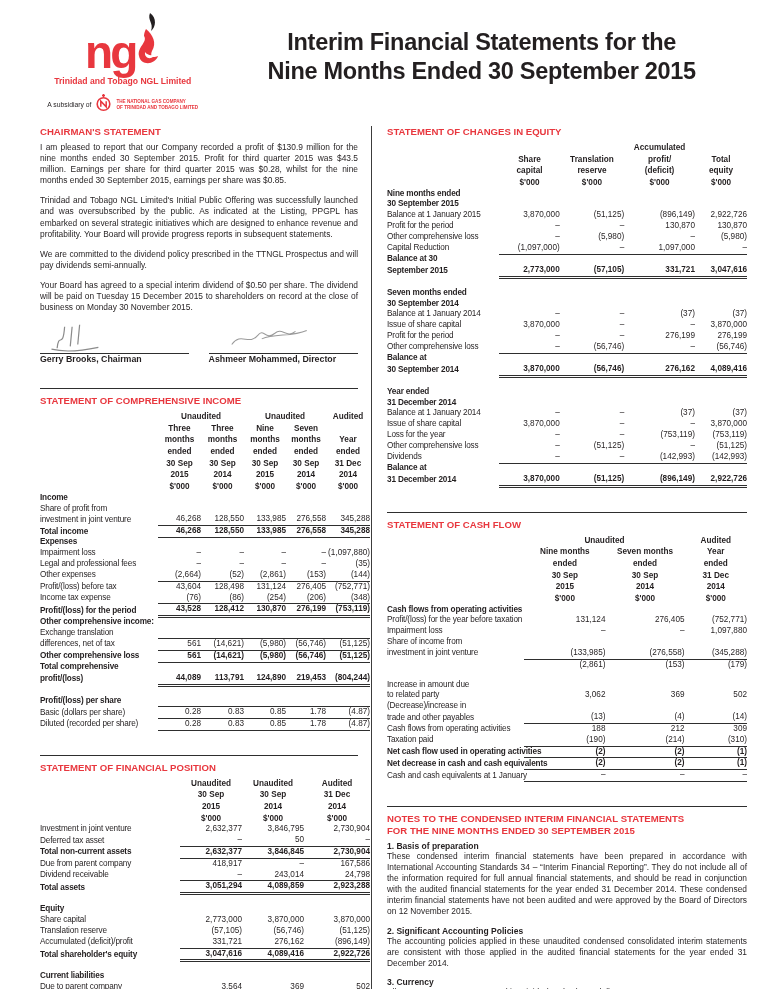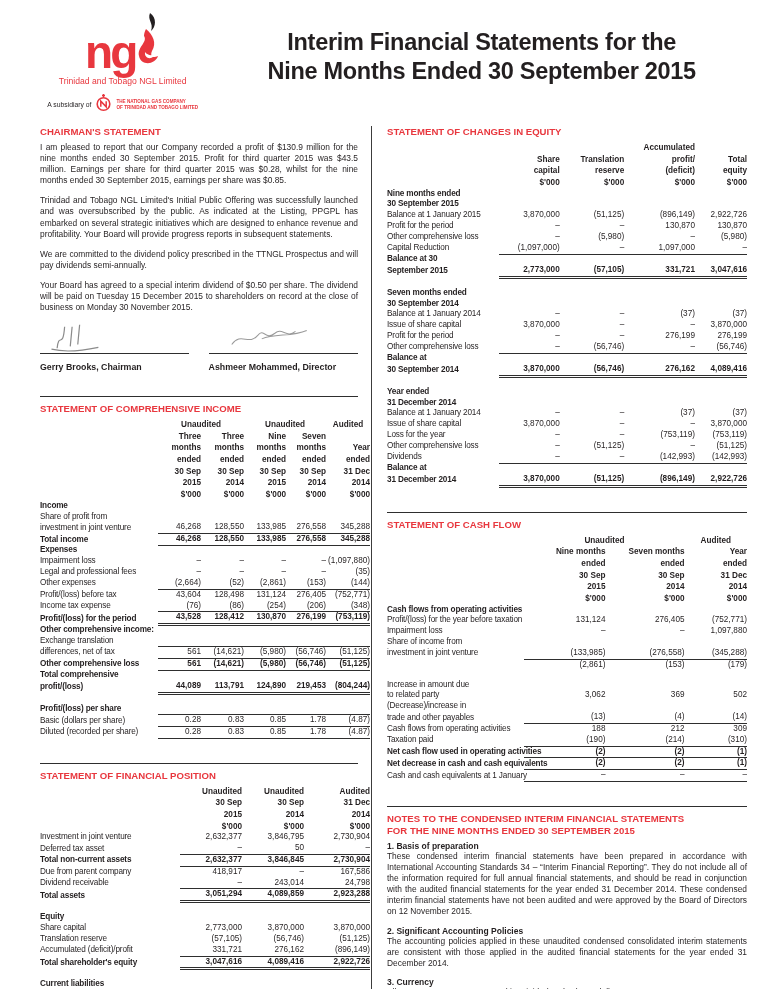--- a/index.html
+++ b/index.html
@@ -5,21 +5,21 @@
   html,body{margin:0;padding:0;background:#ffffff;}
   body{width:768px;color:#231f20;font-family:"Liberation Sans",sans-serif;-webkit-font-smoothing:antialiased;}
   .page{width:768px;min-height:989px;box-sizing:border-box;padding:8px 0 12px;}
 
   
   .masthead{display:flex;align-items:flex-start;padding:4px 20px 10px 30px;}
   .logo-block{width:195px;text-align:center;}
   .brand{display:inline-flex;align-items:flex-end;color:#e8373e;font-weight:bold;
          font-size:46px;line-height:.82;letter-spacing:-3px;}
   .brand .flame{margin-left:1px;}
-  .company-name{color:#e8373e;font-weight:normal;font-size:8.6px;margin-top:4px;letter-spacing:0;}
+  .company-name{color:#e8373e;font-weight:bold;font-size:8.6px;margin-top:4px;letter-spacing:0;}
   .subsidiary{display:flex;align-items:center;justify-content:center;gap:4px;margin-top:7px;}
   .subsidiary .pref{font-size:6.8px;color:#231f20;}
   .ngc-text{color:#e8373e;font-size:4.6px;font-weight:bold;text-align:left;line-height:1.15;white-space:pre-line;}
   .title{width:560px;margin-left:auto;text-align:center;font-weight:bold;font-size:23.5px;
          line-height:1.25;white-space:pre-line;padding-top:16px;letter-spacing:-.3px;}
 
   
   .columns{display:flex;align-items:stretch;padding:0 21px 0 40px;}
   .col-left{width:331px;padding-right:13px;box-sizing:border-box;}
   .col-div{width:1px;background:#3c3c3c;}
@@ -28,26 +28,26 @@
   .section{margin-top:24px;border-top:1px solid #2e2e2e;padding-top:6px;}
   .section.first{margin-top:0;border-top:none;padding-top:0;}
   .sec-head{color:#e8373e;font-weight:bold;font-size:9.6px;margin:0 0 4px;white-space:pre-line;line-height:1.25;}
 
   .para{font-size:8.4px;line-height:1.32;text-align:justify;margin:0 0 9px;}
 
   
   .sig-row{display:flex;justify-content:space-between;margin:2px 0 10px;}
   .sig{width:47%;}
   .sig svg{display:block;height:30px;margin:0 0 1px 4px;}
-  .sig-name{border-top:1px solid #2e2e2e;font-weight:bold;font-size:8.8px;padding-top:8px;}
+  .sig-name{border-top:1px solid #2e2e2e;font-weight:bold;font-size:8.8px;padding-top:0;}
 
   
   table.fin{border-collapse:collapse;width:100%;table-layout:fixed;font-size:8.2px;}
   .fin th,.fin td{padding:0;vertical-align:bottom;}
-  .fin th{font-weight:bold;white-space:pre-line;text-align:right;line-height:1.42;}
+  .fin th{font-weight:bold;white-space:pre-line;text-align:center;line-height:1.42;}
   .fin th.grp{text-align:center;}
   .fin td{line-height:1.32;}
   .fin td.lbl{text-align:left;white-space:pre;letter-spacing:-.15px;}
   .fin td.num{text-align:right;white-space:pre;}
   tr.sec td.lbl{font-weight:bold;}
   tr.b td{font-weight:bold;}
   tr.u td.num{border-bottom:1px solid #2e2e2e;}
   tr.g td.num{border-bottom:3px double #2e2e2e;}
   tr.t td.num{border-top:1px solid #2e2e2e;}
   tr.sp td{height:9px;}

